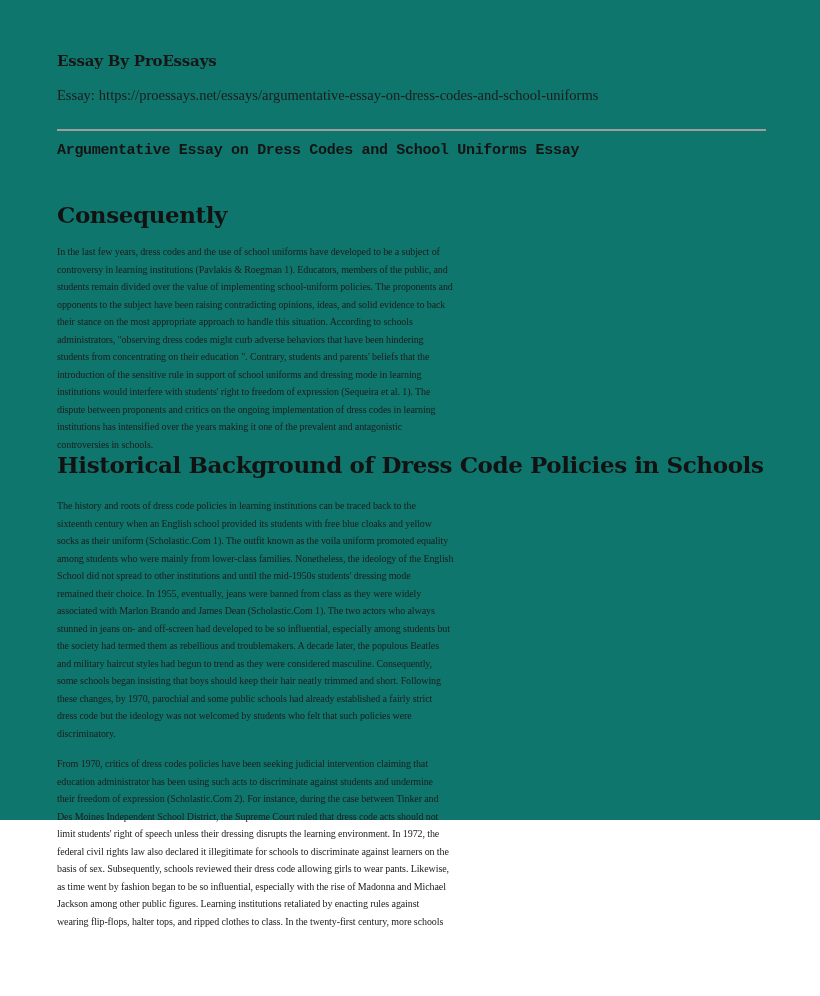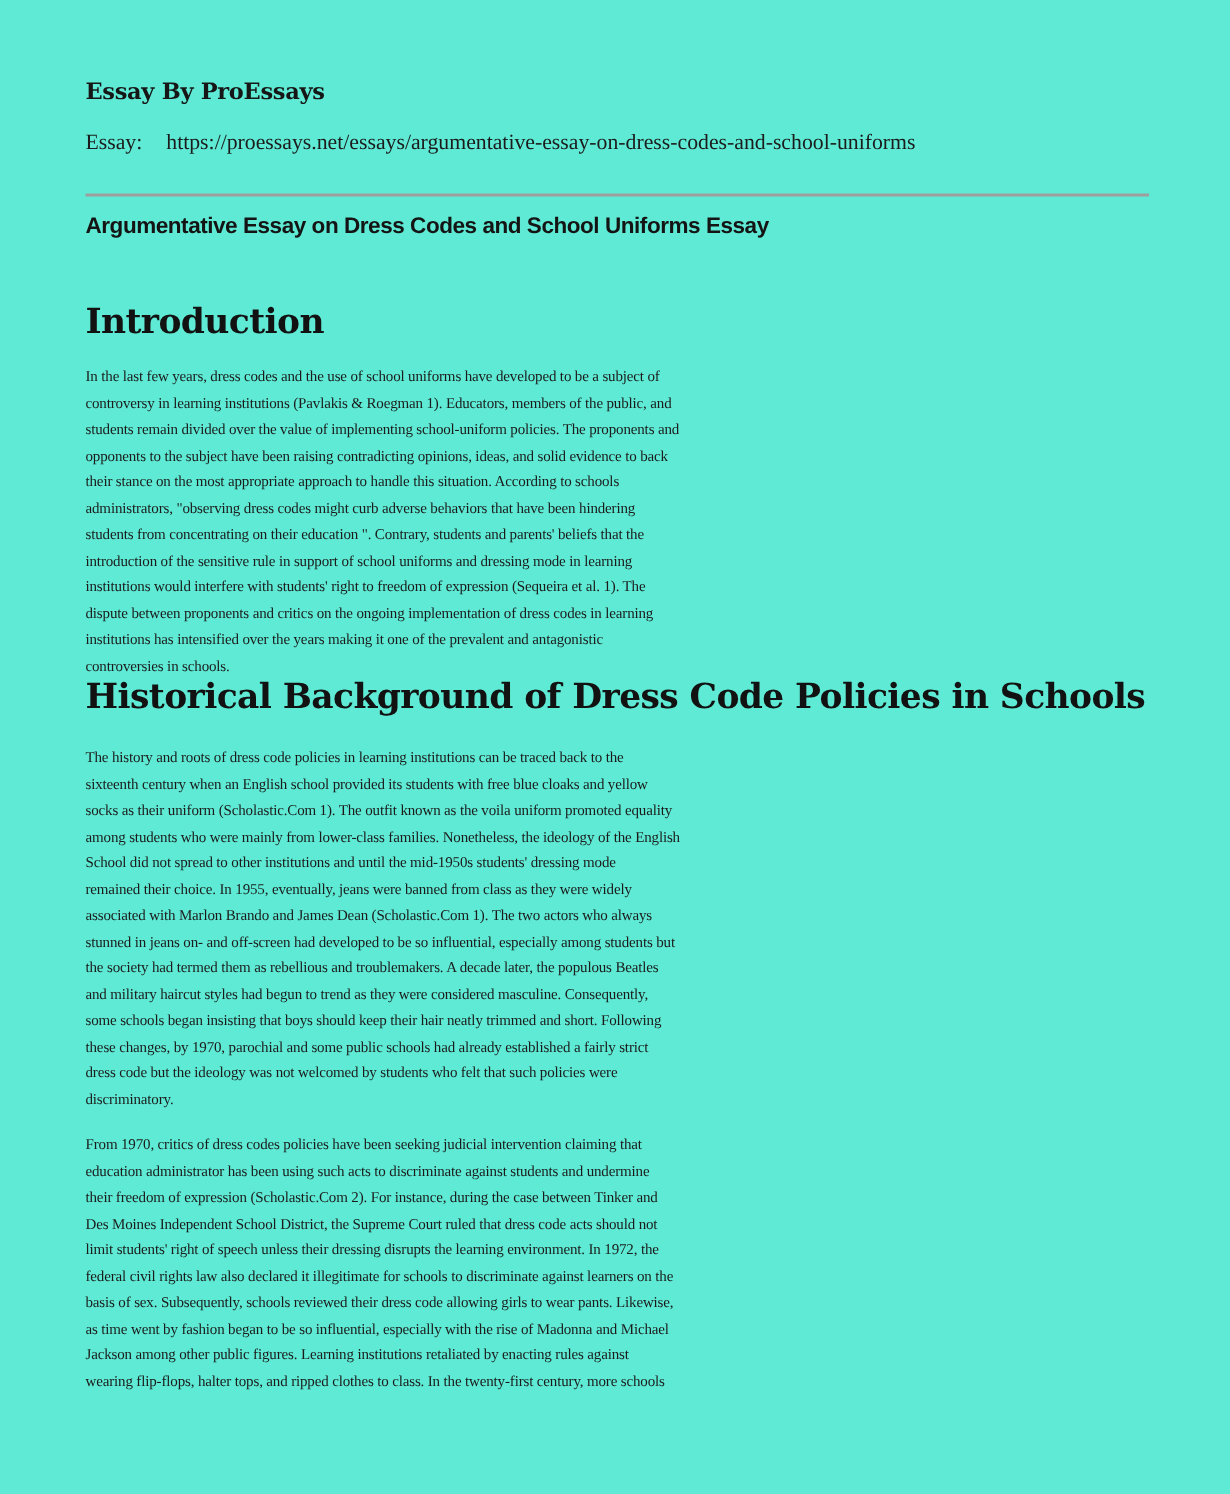--- a/index.html
+++ b/index.html
@@ -10,53 +10,53 @@
   body {
     width: 820px;
     height: 996px;
     overflow: hidden;
     color: #1b1b1b;
     font-family: "Liberation Serif", serif;
   }
   .page {
     box-sizing: border-box;
     width: 820px;
-    height: 996px;
+    height: 820px;
     padding: 52px 54px 0 57px;
-    background: #5eead4;
+    background: #0f766e;
   }
   .byline {
     font-family: "DejaVu Serif", serif;
     font-weight: bold;
     font-size: 15px;
     line-height: 18px;
     letter-spacing: -0.2px;
     color: #161616;
   }
   .source-line {
     margin-top: 17px;
     font-family: "Liberation Serif", serif;
     font-size: 14.5px;
     line-height: 17px;
     color: #1b1b1b;
     white-space: nowrap;
   }
   .source-line .source-url {
-    margin-left: 16px;
+    margin-left: 4px;
   }
   .divider {
     margin-top: 25px;
     border: none;
     border-top: 2px solid #9e9e9e;
     height: 0;
     width: 100%;
   }
   .doc-title {
     margin-top: 11px;
-    font-family: Liberation Sans, sans-serif;
+    font-family: Liberation Mono, monospace;
     font-weight: bold;
     font-size: 15px;
     line-height: 18px;
     letter-spacing: -0.3px;
     color: #141414;
   }
   .section-heading {
     font-family: "DejaVu Serif", serif;
     font-weight: bold;
     font-size: 23px;
@@ -88,21 +88,21 @@
 
   <div class="source-line">
     <span>Essay:</span><span class="source-url">https://proessays.net/essays/argumentative-essay-on-dress-codes-and-school-uniforms</span>
   </div>
 
   <hr class="divider">
 
   <div class="doc-title">Argumentative Essay on Dress Codes and School Uniforms Essay</div>
 
   <div>
-    <h1 class="section-heading heading-intro">Introduction</h1>
+    <h1 class="section-heading heading-intro">Consequently</h1>
     <p class="paragraph">In the last few years, dress codes and the use of school uniforms have developed to be a subject of
 controversy in learning institutions (Pavlakis &amp; Roegman 1). Educators, members of the public, and
 students remain divided over the value of implementing school-uniform policies. The proponents and
 opponents to the subject have been raising contradicting opinions, ideas, and solid evidence to back
 their stance on the most appropriate approach to handle this situation. According to schools
 administrators, "observing dress codes might curb adverse behaviors that have been hindering
 students from concentrating on their education ". Contrary, students and parents' beliefs that the
 introduction of the sensitive rule in support of school uniforms and dressing mode in learning
 institutions would interfere with students' right to freedom of expression (Sequeira et al. 1). The
 dispute between proponents and critics on the ongoing implementation of dress codes in learning

